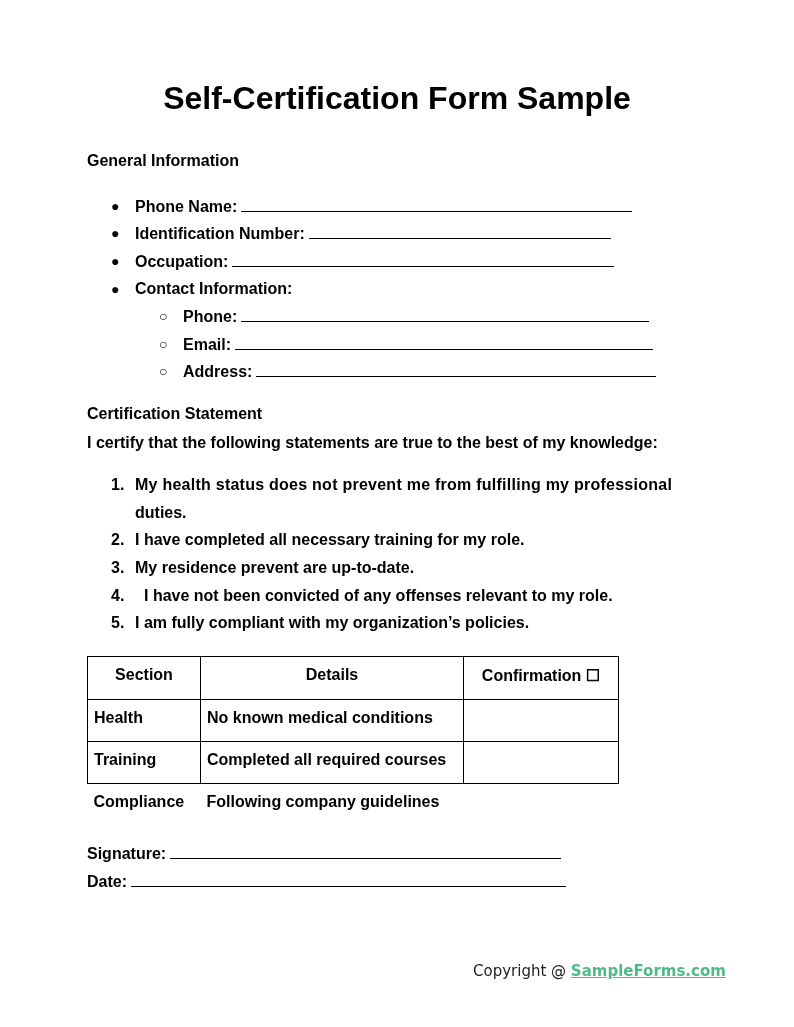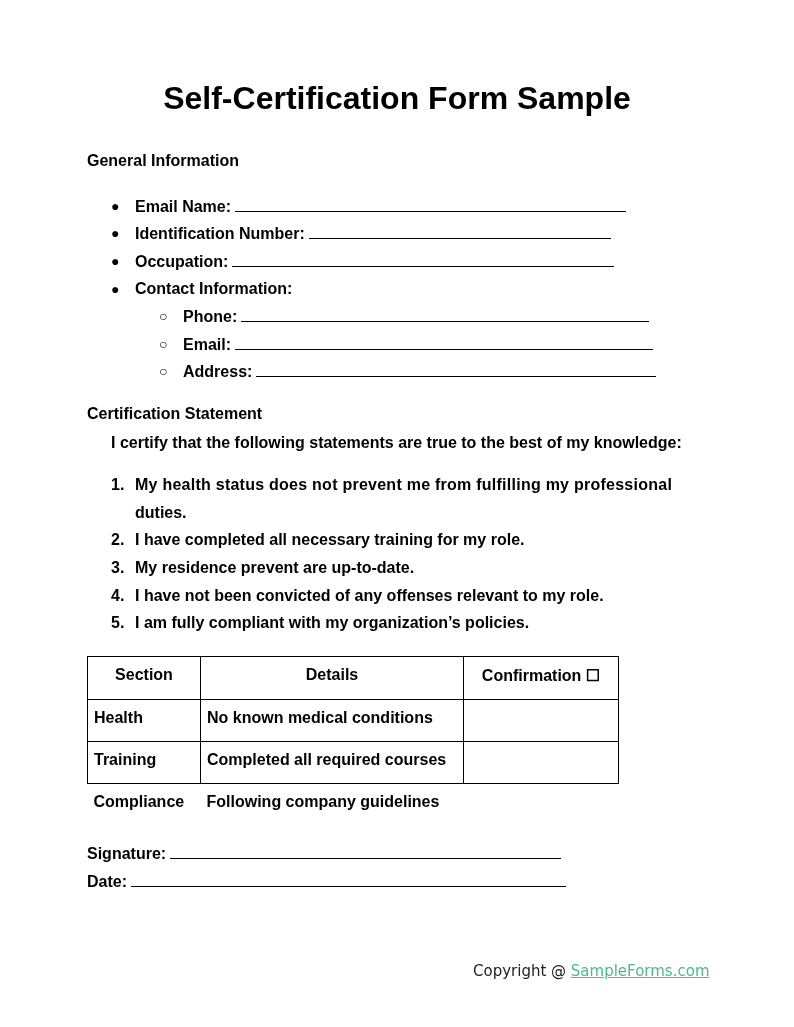--- a/index.html
+++ b/index.html
@@ -34,32 +34,32 @@
       border: 1px solid #000; padding: 0 6px; height: 42px; vertical-align: top;
       padding-top: 9px; box-sizing: border-box;
     }
     table.cert th { text-align: center; font-weight: bold; }
     table.cert td { text-align: left; }
     table.cert tr.noborder td { border: none; }
     .footer {
       position: absolute; left: 473px; top: 962px; font-size: 15px; color: #222;
       font-family: "DejaVu Sans", sans-serif;
     }
-    .footer a { color: #4fb98a; font-weight: normal; text-decoration: underline; }
+    .footer a { color: #4fb98a; font-weight: bold; text-decoration: underline; }
   </style>
 </head>
 <body>
 
 <h1 class="title">Self-Certification Form Sample</h1>
 
 <h2 class="h-section" style="top:152px;">General Information</h2>
 
 <span class="bullet" style="left:111px; top:196px;">●</span>
 <div class="row" style="left:135px; top:196px;">
-  <span>Email Name:</span><span class="blank" style="width:391px;"></span>
+  <span>Phone Name:</span><span class="blank" style="width:391px;"></span>
 </div>
 
 <span class="bullet" style="left:111px; top:223px;">●</span>
 <div class="row" style="left:135px; top:223px;">
   <span>Identification Number:</span><span class="blank" style="width:302px;"></span>
 </div>
 
 <span class="bullet" style="left:111px; top:251px;">●</span>
 <div class="row" style="left:135px; top:251px;">
   <span>Occupation:</span><span class="blank" style="width:382px;"></span>
@@ -79,34 +79,34 @@
 <div class="row" style="left:183px; top:334px;">
   <span>Email:</span><span class="blank" style="width:418px;"></span>
 </div>
 
 <span class="bullet" style="left:159px; top:361px;">○</span>
 <div class="row" style="left:183px; top:361px;">
   <span>Address:</span><span class="blank" style="width:400px;"></span>
 </div>
 
 <h2 class="h-section" style="top:405px;">Certification Statement</h2>
-<div class="row" style="left:87px; top:433px;margin-left:24px;">I certify that the following statements are true to the best of my knowledge:</div>
+<div class="row" style="left:87px; top:433px;">I certify that the following statements are true to the best of my knowledge:</div>
 
 <span class="num" style="top:475px;">1.</span>
 <div class="row" style="left:135px; top:475px; letter-spacing:0.25px;">My health status does not prevent me from fulfilling my professional</div>
 <div class="row" style="left:135px; top:503px;text-align:right;">duties.</div>
 
 <span class="num" style="top:530px;">2.</span>
 <div class="row" style="left:135px; top:530px;">I have completed all necessary training for my role.</div>
 
 <span class="num" style="top:558px;">3.</span>
 <div class="row" style="left:135px; top:558px;">My residence prevent are up-to-date.</div>
 
 <span class="num" style="top:586px;">4.</span>
-<div class="row" style="left:135px; top:586px;text-align:center;">I have not been convicted of any offenses relevant to my role.</div>
+<div class="row" style="left:144px; top:586px;text-align:center;">I have not been convicted of any offenses relevant to my role.</div>
 
 <span class="num" style="top:613px;">5.</span>
 <div class="row" style="left:135px; top:613px;">I am fully compliant with my organization’s policies.</div>
 
 <table class="cert">
   <colgroup>
     <col style="width:113px;">
     <col style="width:263px;">
     <col style="width:155px;">
   </colgroup>

